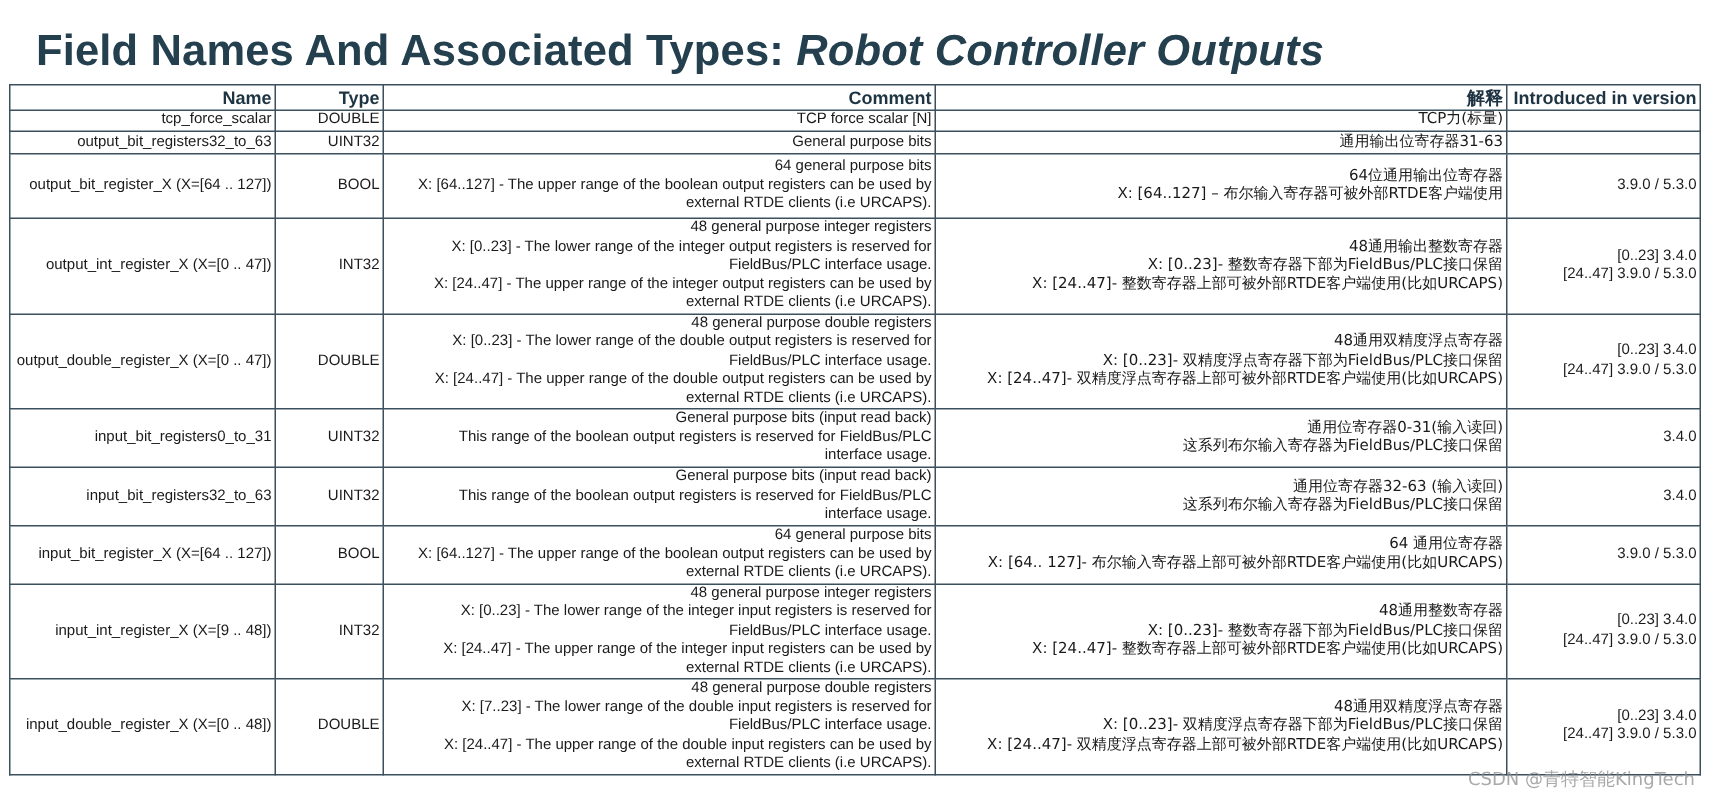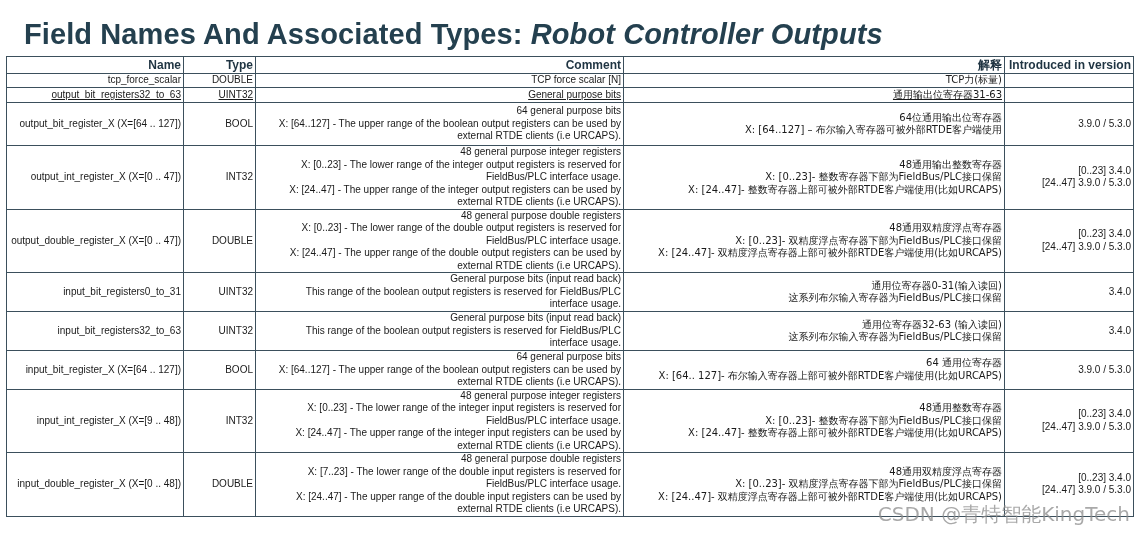--- a/index.html
+++ b/index.html
@@ -9,21 +9,21 @@
            font-family: "Liberation Sans", sans-serif; font-weight: bold;
            font-size: 29px; color: #24404f; letter-spacing: 0.1px; white-space: nowrap; }
   .title .it { font-style: italic; }
   table.fields { position: absolute; left: 6px; top: 56px; width: 1127px;
                  border-collapse: collapse; table-layout: fixed; }
   table.fields th, table.fields td { border: 1.5px solid #3b4f5c; padding: 0 2px;
         vertical-align: middle; font-size: 10px; line-height: 12.5px; text-align: right; }
   table.fields th { font-size: 12px; font-weight: bold; color: #1f3442; height: 16px; }
   td.c-cn { font-family: "DejaVu Sans", sans-serif; font-size: 9.5px; }
   .line { display: block; white-space: nowrap; }
-  .watermark { position: absolute; right: 14px; bottom: 8px; font-size: 20px;
+  .watermark { position: absolute; right: 14px; bottom: 8px; font-size: 12px;
                color: rgba(140,140,140,0.75); font-family: "DejaVu Sans", sans-serif; }
 </style>
 </head>
 <body>
 
 <h1 class="title"><span>Field Names And Associated Types: </span><span class="it">Robot Controller Outputs</span></h1>
 
 <table class="fields">
   <colgroup>
     <col style="width:177px">
@@ -46,21 +46,21 @@
         <td>tcp_force_scalar</td>
         <td>DOUBLE</td>
         <td>
           <span class="line">TCP force scalar [N]</span>
         </td>
         <td class="c-cn">
           <span class="line">TCP力(标量)</span>
         </td>
         <td></td>
       </tr>
-      <tr style="height: 15px; text-decoration: underline;">
+      <tr style="height: 15px;">
         <td>output_bit_registers32_to_63</td>
         <td>UINT32</td>
         <td>
           <span class="line">General purpose bits</span>
         </td>
         <td class="c-cn">
           <span class="line">通用输出位寄存器31-63</span>
         </td>
         <td></td>
       </tr>

